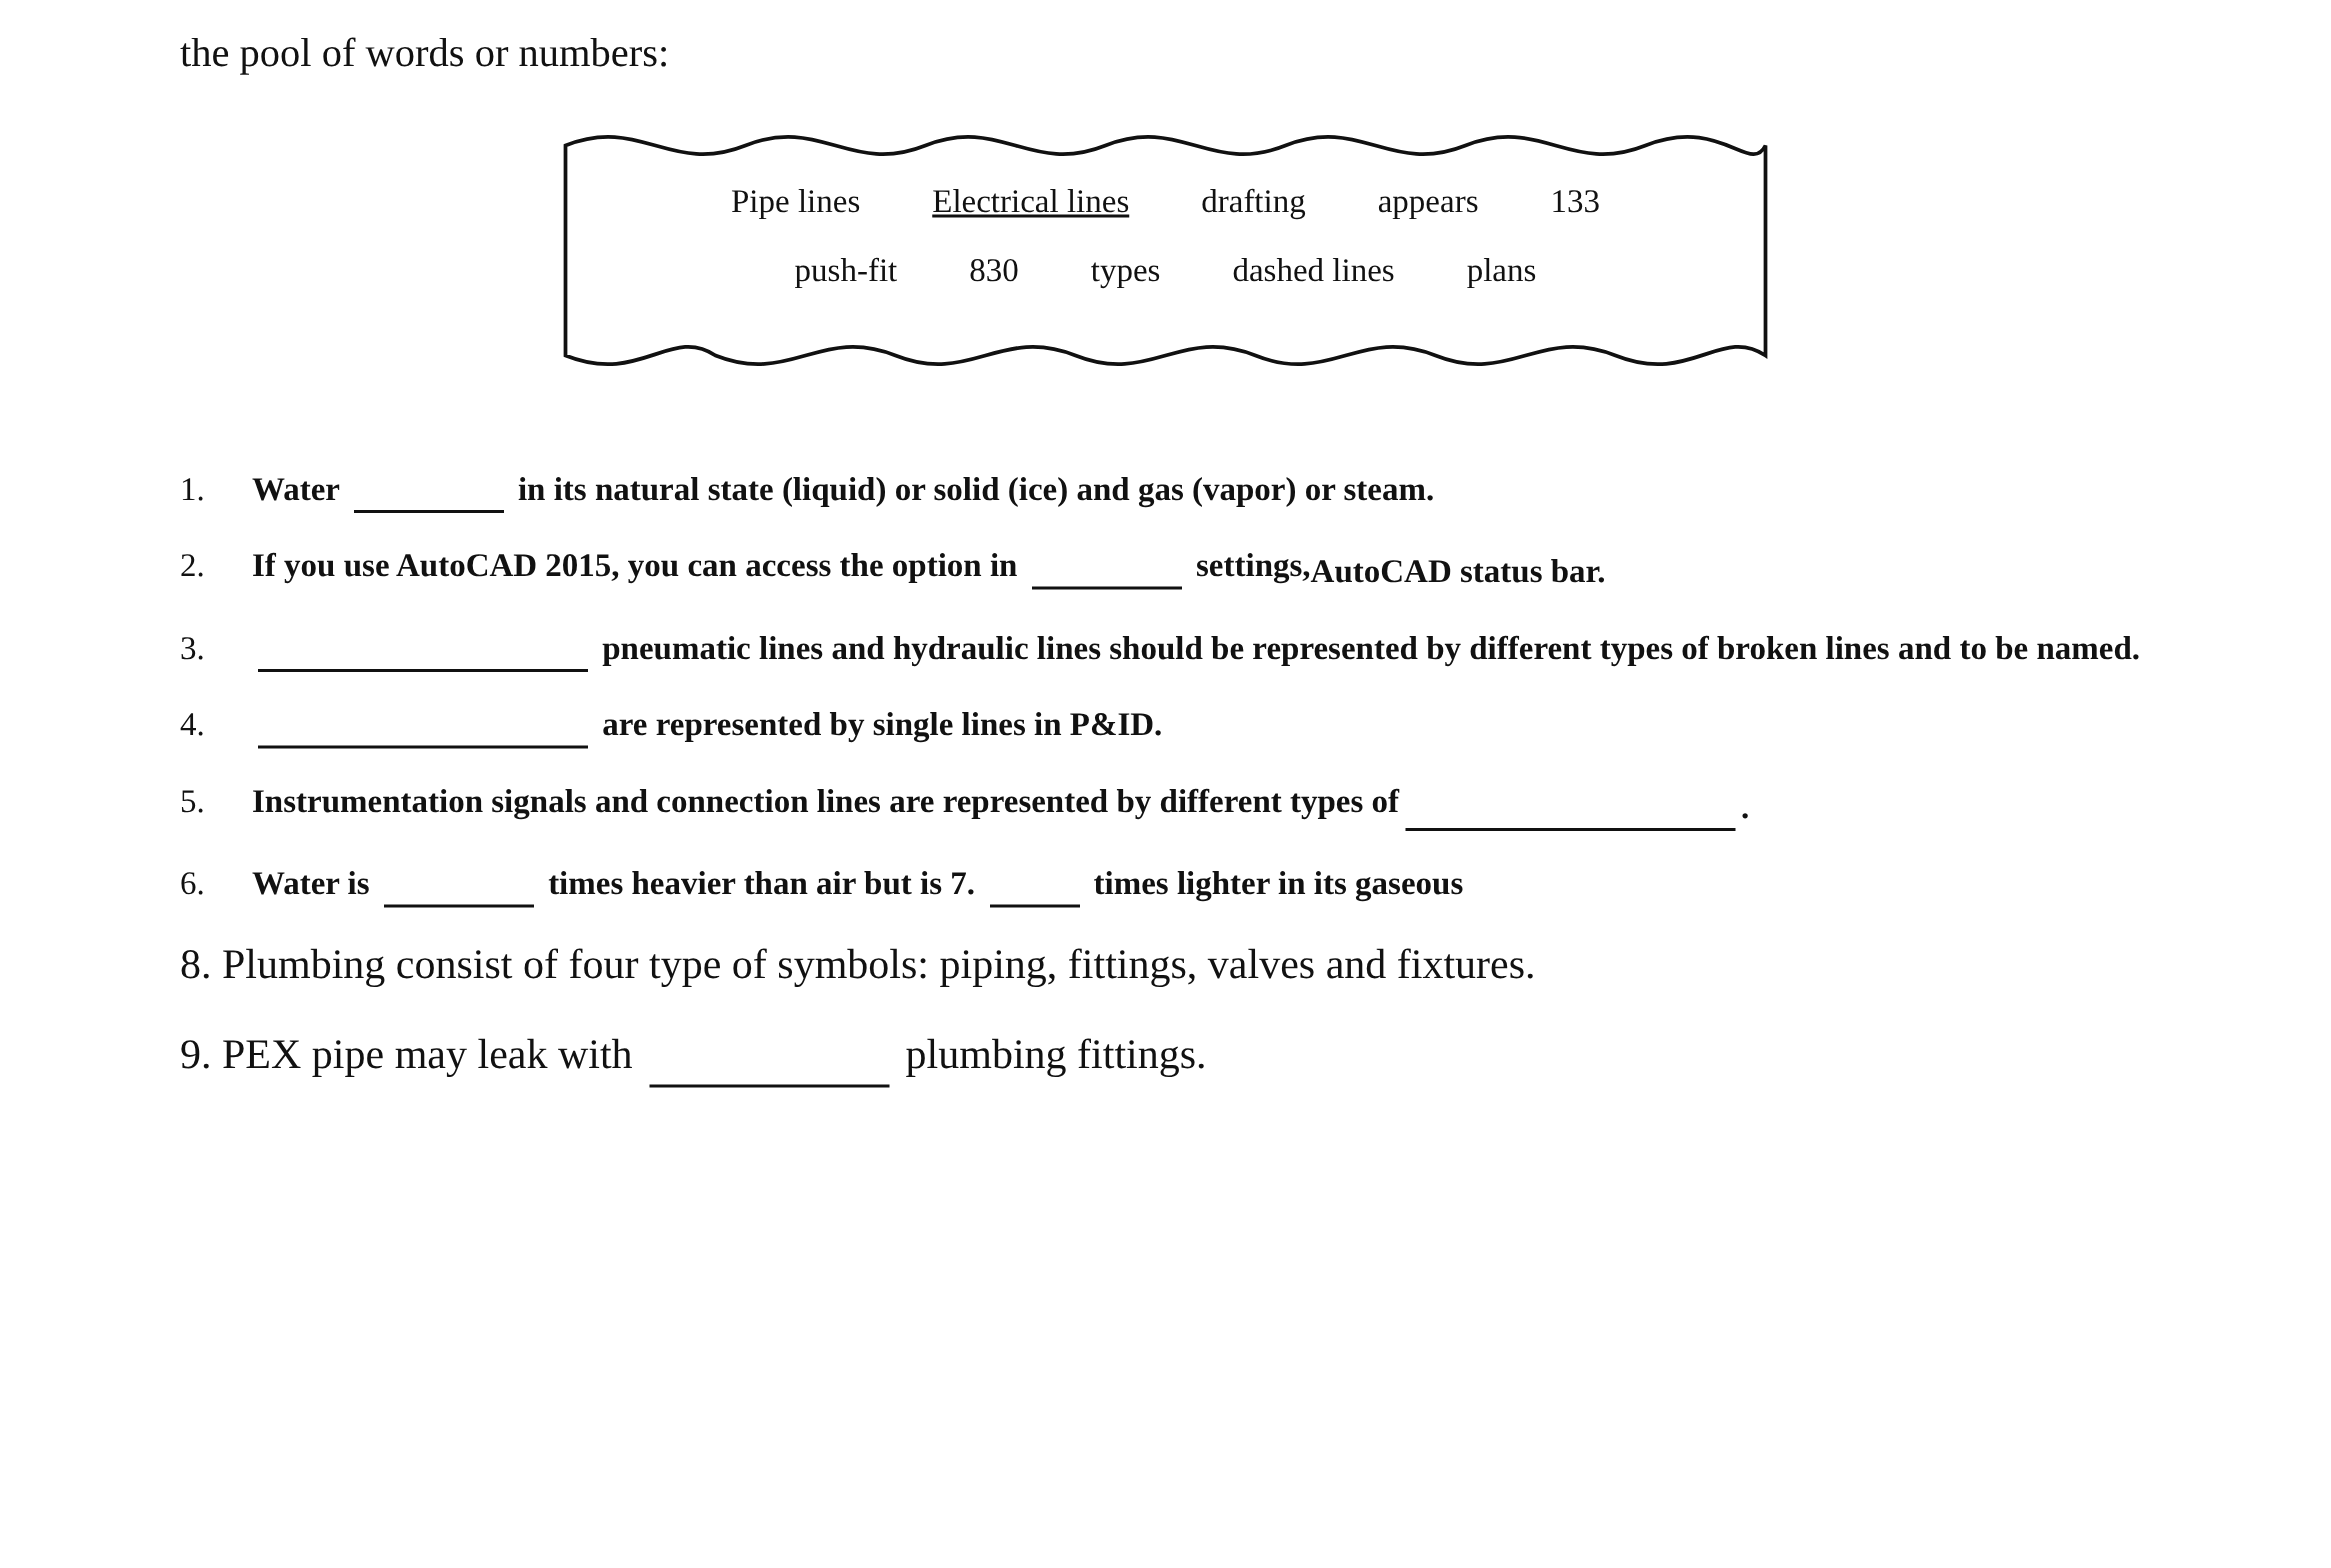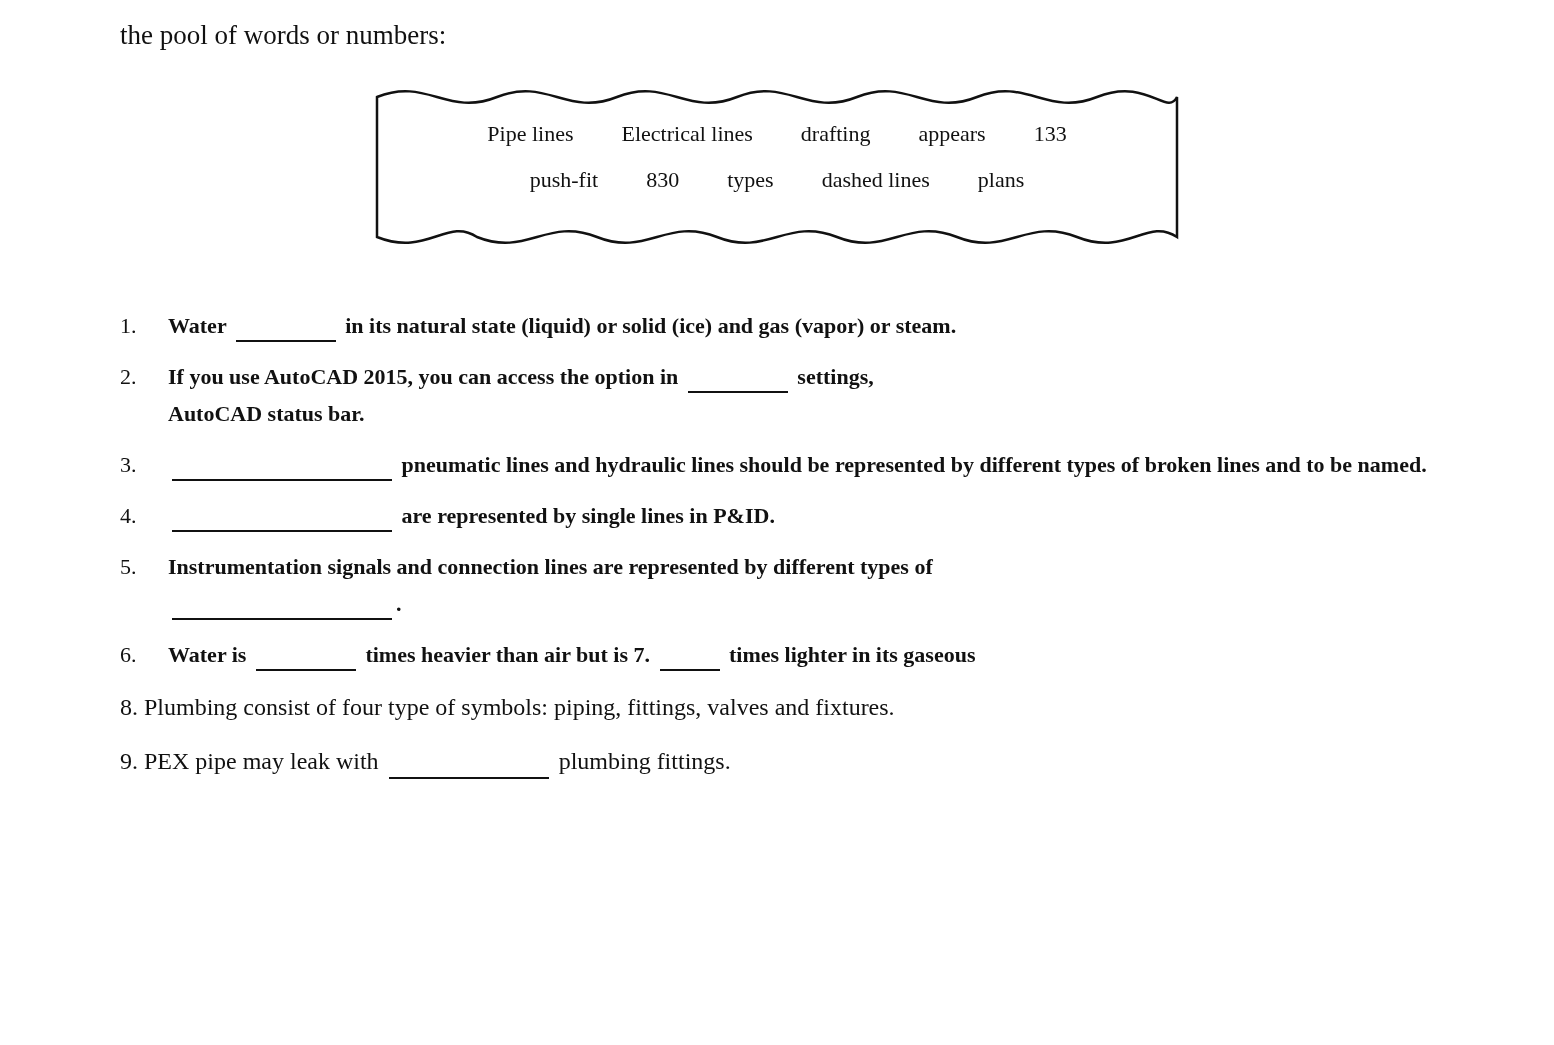--- a/index.html
+++ b/index.html
@@ -55,20 +55,21 @@
     .word-bank-row:first-child {
       margin-bottom: 20px;
     }
 
     .word-item {
       font-size: 22px;
       white-space: nowrap;
     }
 
     .word-item.underlined {
+      text-decoration: underline;
     }
 
     .question-item {
       display: flex;
       align-items: flex-start;
       margin-bottom: 18px;
       font-size: 22px;
       text-align: justify;
       line-height: 1.5;
     }
@@ -116,36 +117,36 @@
       display: inline-block;
       border-bottom: 2px solid #111;
       min-width: 60px;
       margin: 0 4px;
       vertical-align: bottom;
       height: 20px;
     }
 
     .question-multiline {
       display: flex;
-      flex-direction: column;
+      flex-direction: row;
     }
 
     .question-multiline .question-body {
       text-align: justify;
     }
 
     .continuation {
       padding-left: 0;
       text-align: justify;
       margin-top: 4px;
     }
 
     .no-list-item {
       margin-bottom: 18px;
-      font-size: 24px;
+      font-size: 28px;
       text-align: left;
       padding-left: 0;
       line-height: 1.5;
     }
   </style>
 </head>
 <body>
 
 <div class="top-text">the pool of words or numbers:</div>
 

